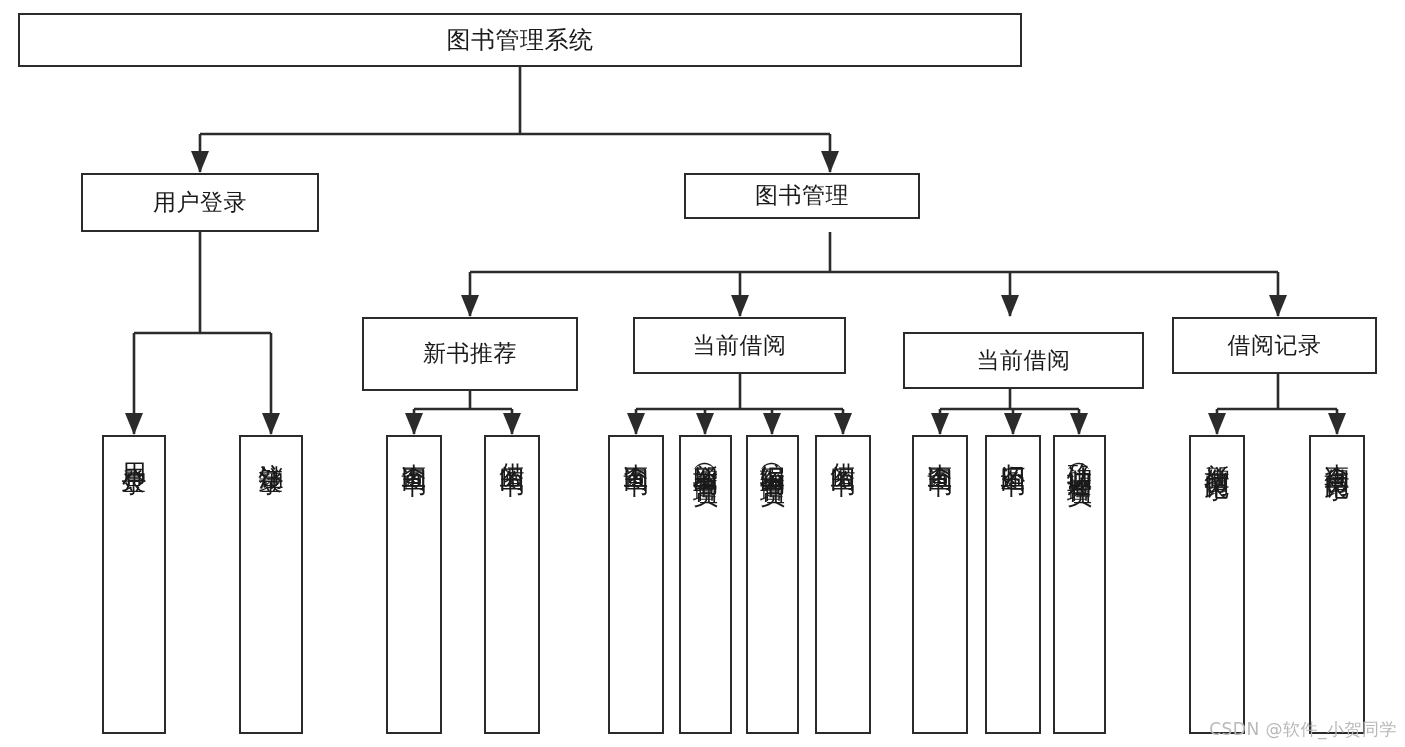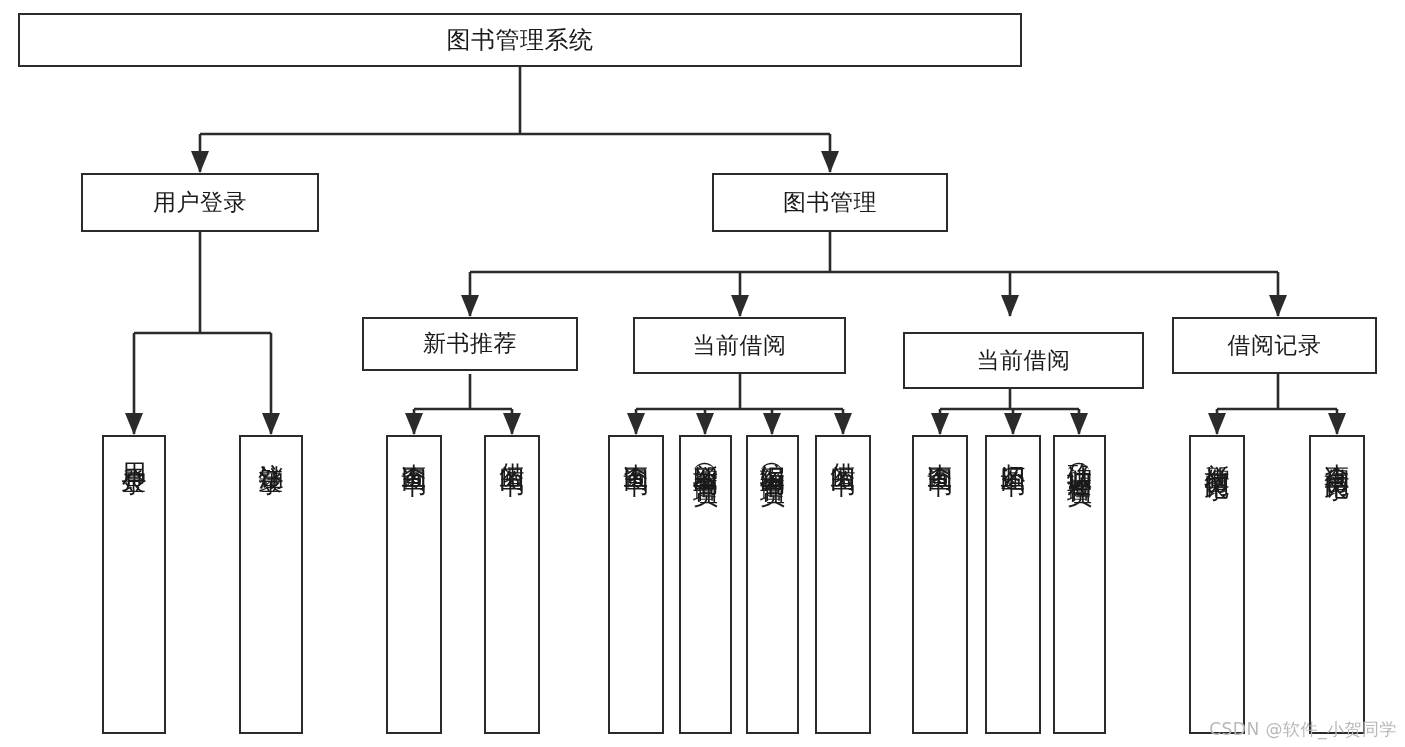--- a/index.html
+++ b/index.html
@@ -138,24 +138,24 @@
       </g>
   </svg>
 
   <div id="node-layer">
       <div class="node-box horizontal root" style="left: 18px; top: 13px; width: 1004px; height: 54px;">
         <span class="node-label">图书管理系统</span>
       </div>
       <div class="node-box horizontal level2" style="left: 81px; top: 173px; width: 238px; height: 59px;">
         <span class="node-label">用户登录</span>
       </div>
-      <div class="node-box horizontal level2" style="left: 712px; top: 173px; width: 236px; height: 59px;">
+      <div class="node-box horizontal level2" style="left: 684px; top: 173px; width: 236px; height: 46px;">
         <span class="node-label">图书管理</span>
       </div>
-      <div class="node-box horizontal level3" style="left: 362px; top: 317px; width: 216px; height: 54px;">
+      <div class="node-box horizontal level3" style="left: 362px; top: 317px; width: 216px; height: 74px;">
         <span class="node-label">新书推荐</span>
       </div>
       <div class="node-box horizontal level3" style="left: 633px; top: 317px; width: 213px; height: 57px;">
         <span class="node-label">当前借阅</span>
       </div>
       <div class="node-box horizontal level3" style="left: 903px; top: 332px; width: 241px; height: 57px;">
         <span class="node-label">当前借阅</span>
       </div>
       <div class="node-box horizontal level3" style="left: 1172px; top: 317px; width: 205px; height: 57px;">
         <span class="node-label">借阅记录</span>

